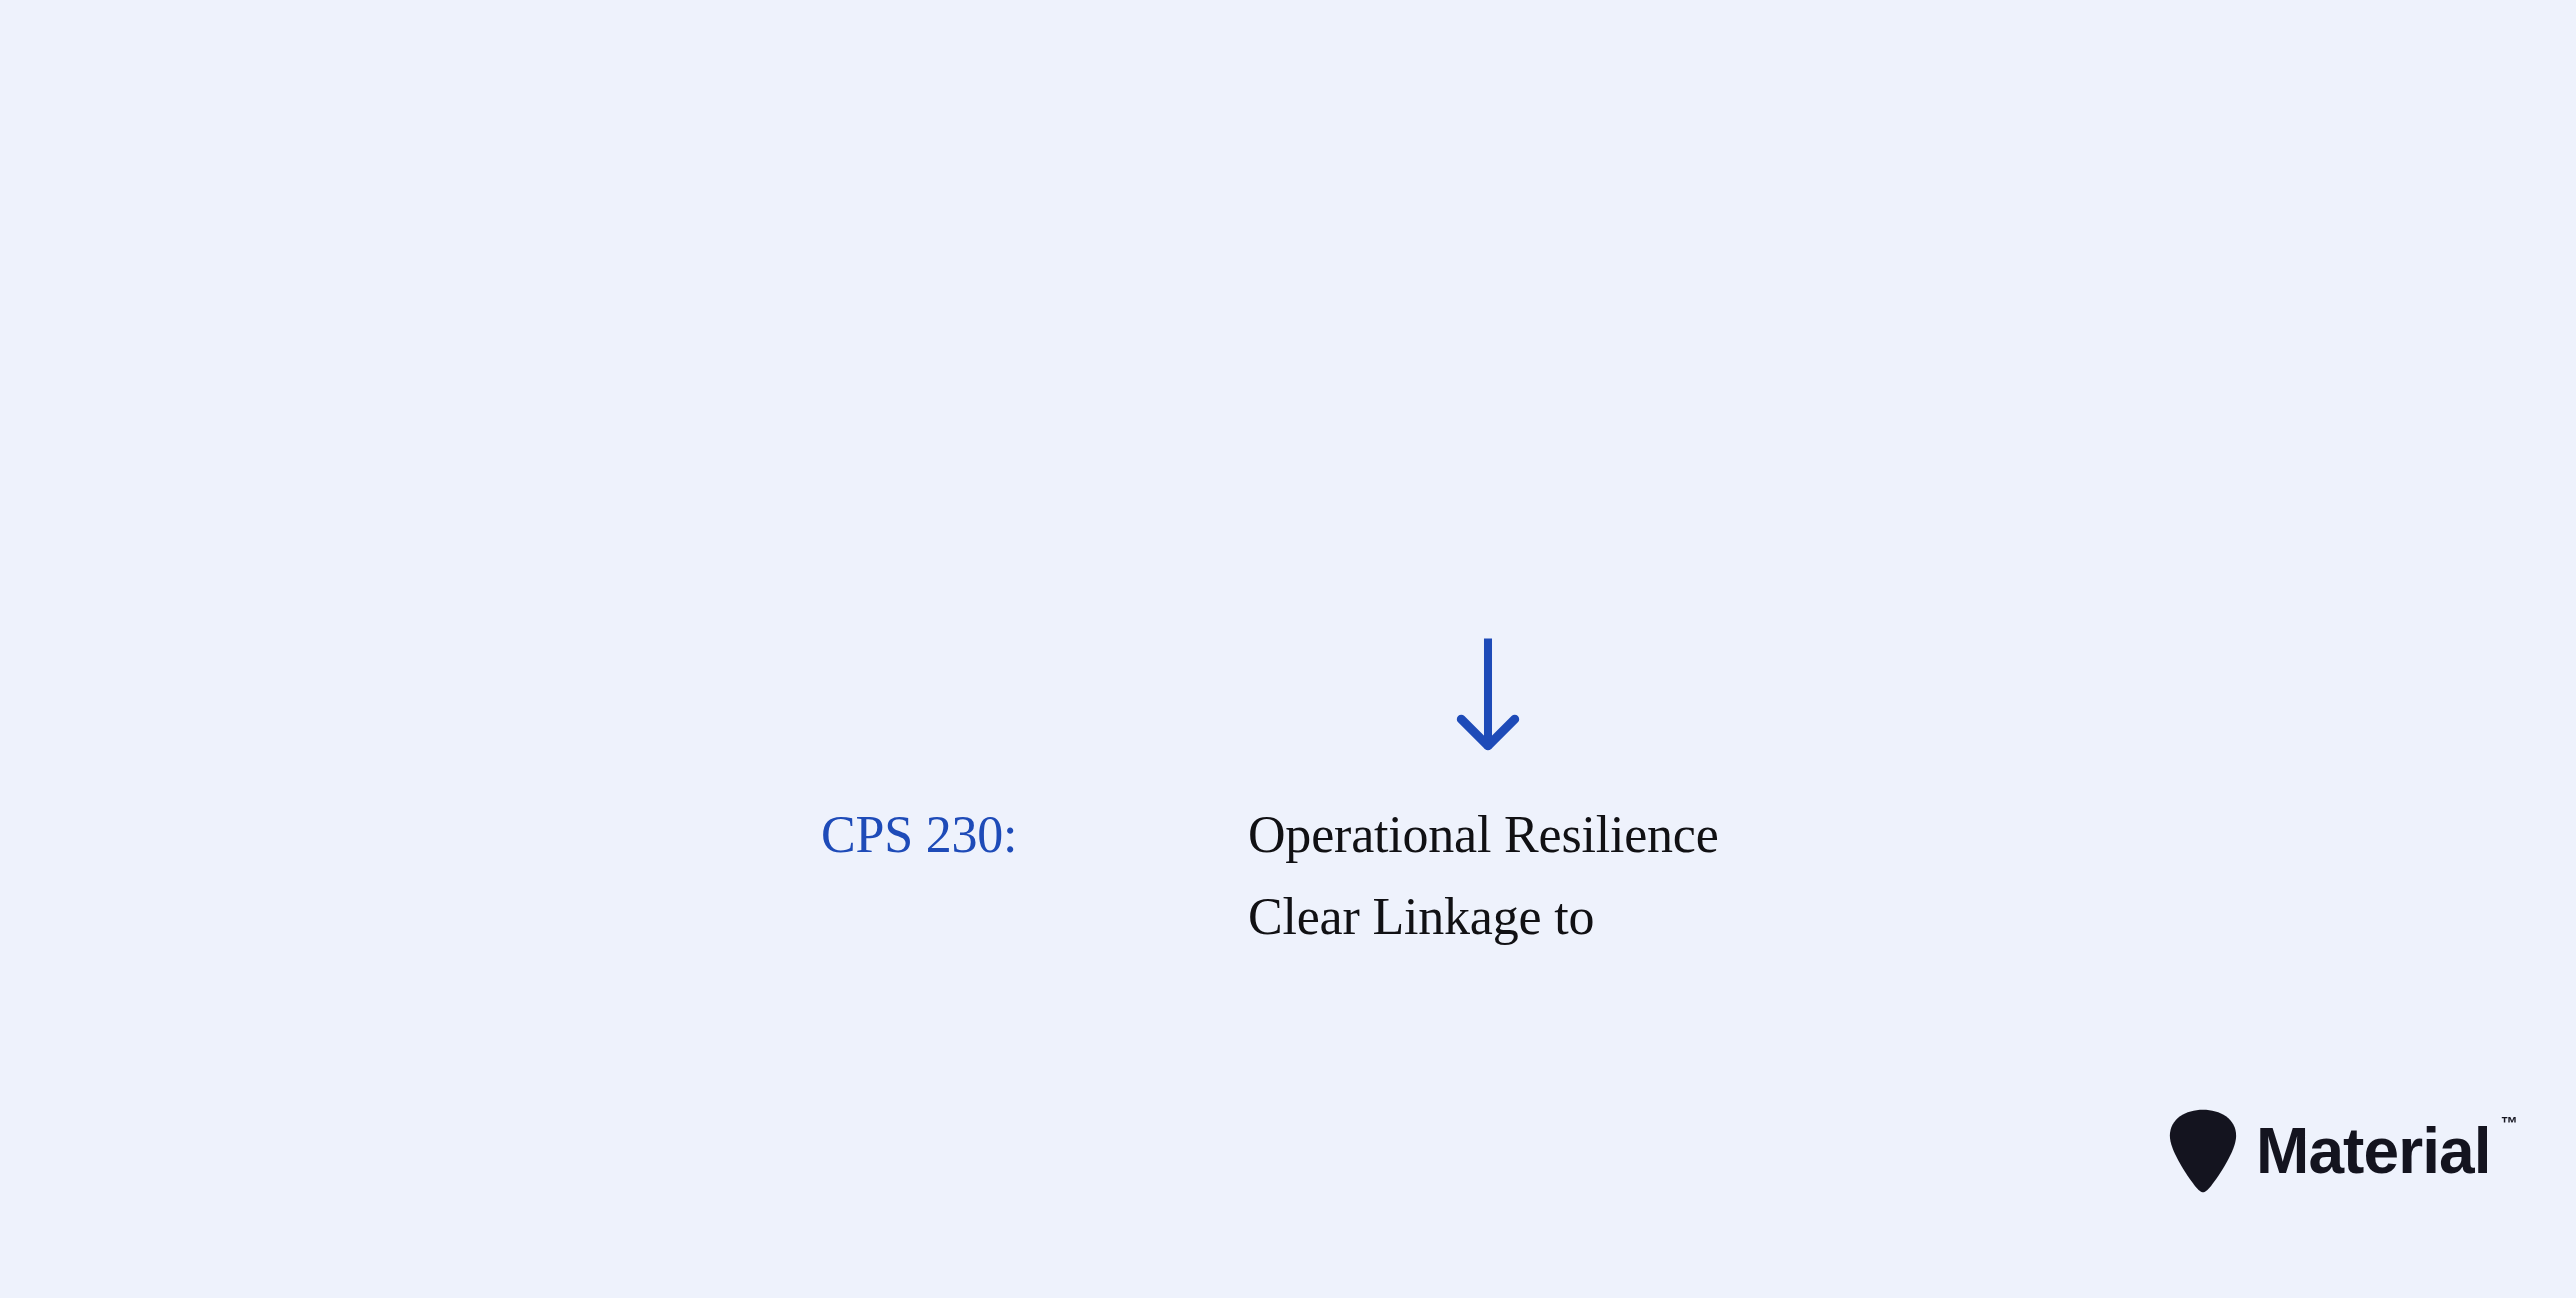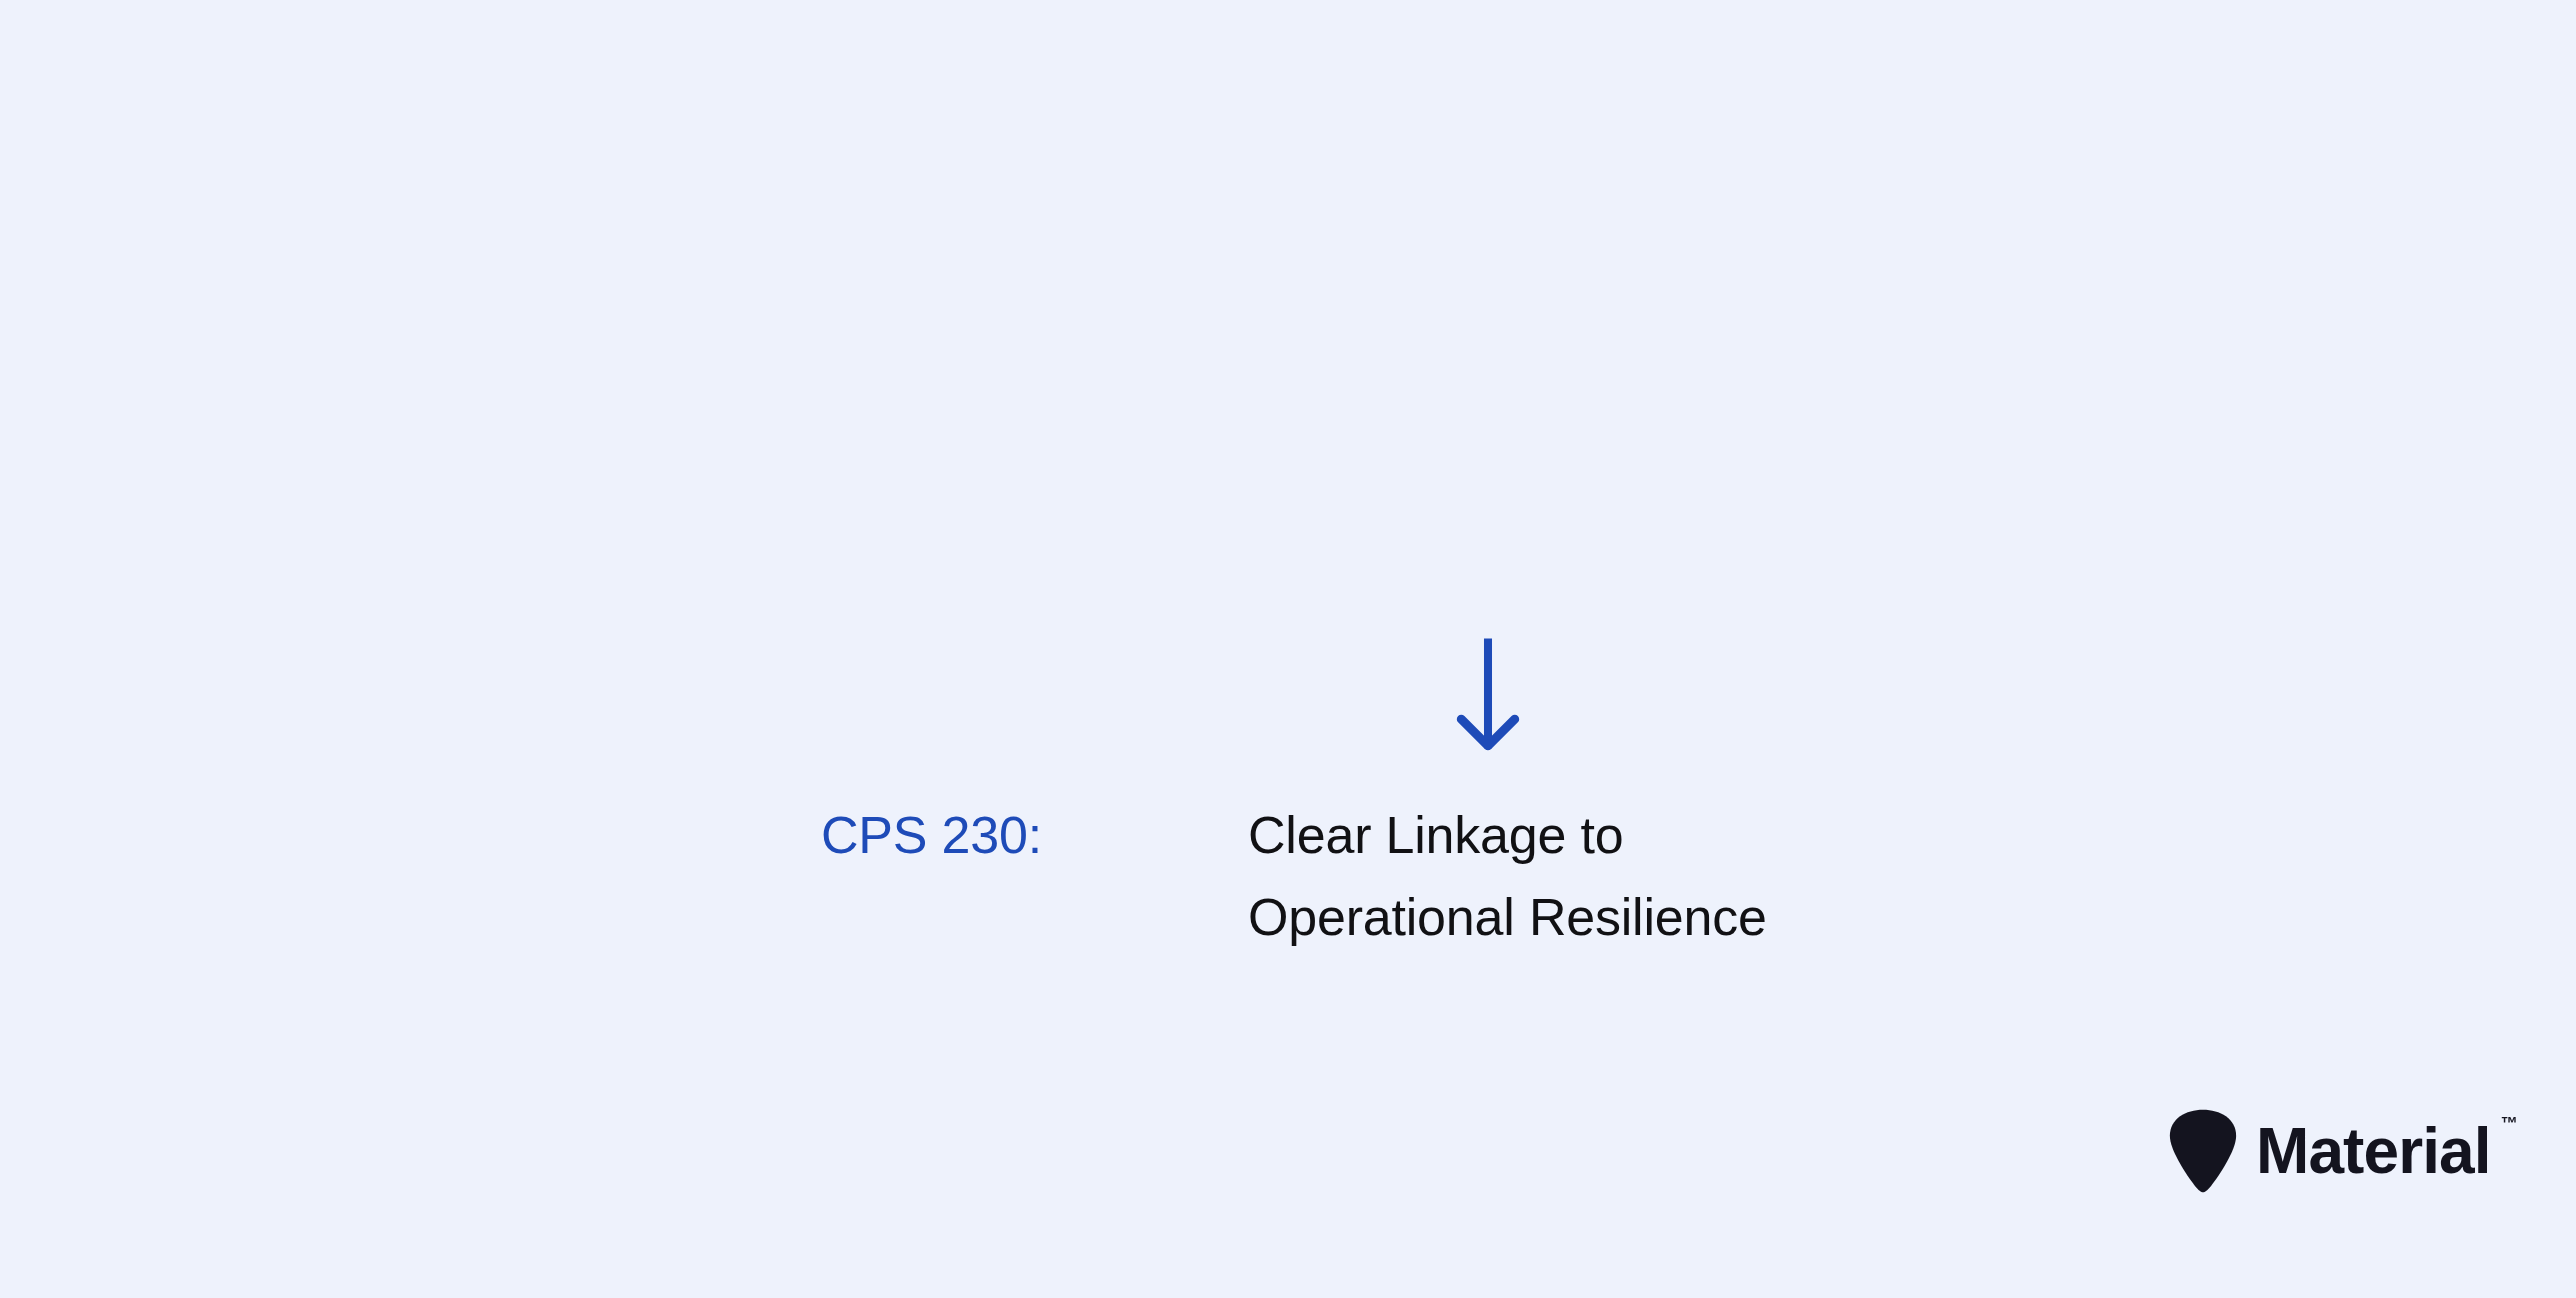--- a/index.html
+++ b/index.html
@@ -75,20 +75,21 @@
     left: 626px;
     top: 10.7px;
   }
 
   
   .comparison-lower {
     position: absolute;
     left: 821px;
     top: 794px;
     width: 1252px;
+    font-family: Liberation Serif, serif;
   }
 
   
   .logo {
     position: absolute;
     left: 2168px;
     top: 1102px;
     display: flex;
     align-items: center;
     height: 97px;
@@ -133,22 +134,22 @@
         <path d="M46 6 L46 120" stroke="#1e4bb8" stroke-width="9" stroke-linecap="square"></path>
         <path d="M16 92 L46 122 L76 92" stroke="#1e4bb8" stroke-width="10" stroke-linecap="round" stroke-linejoin="round" fill="none"></path>
       </svg>
     </div>
   </div>
 
   <div class="comparison-lower">
     <div class="row">
       <div class="row-label">CPS 230:</div>
       <div class="row-body">
+        <span class="line">Operational Resilience</span>
         <span class="line">Clear Linkage to</span>
-        <span class="line">Operational Resilience</span>
       </div>
     </div>
   </div>
 
   <div class="logo">
     <span class="logo-mark">
       <svg width="70" height="86" viewBox="0 0 78 96" xmlns="http://www.w3.org/2000/svg">
         <path d="M39 2
                  C58 2 76 12 76 31
                  C76 47 58 74 48 87

